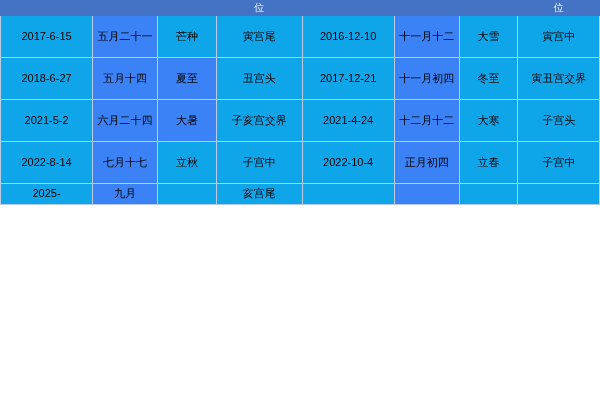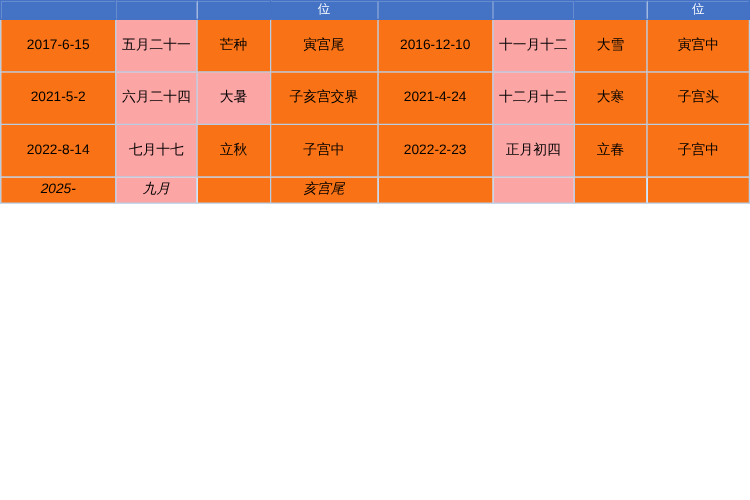--- a/index.html
+++ b/index.html
@@ -47,31 +47,30 @@
   
   col.c0 { width: 88px; }
   col.c1 { width: 62px; }
   col.c2 { width: 56px; }
   col.c3 { width: 82px; }
   col.c4 { width: 88px; }
   col.c5 { width: 62px; }
   col.c6 { width: 56px; }
   col.c7 { width: 78px; }
 
-  td.shade { background: #fca5a5; margin-left: 47px; }
-  td.plain { background: #f97316; }
+  td.shade { background: #3b82f6; margin-left: 47px; }
+  td.plain { background: #0ea5e9; }
 
   tr.data-row td {
     height: 37px;
   }
   tr.last-row td {
     height: 16px;
     overflow: hidden;
     color: #000;
-    font-style: italic;
   }
 </style>
 </head>
 <body>
 
 <div class="sheet">
   <table class="grid">
     <colgroup>
       <col class="c0">
         <col class="c1">
@@ -98,40 +97,50 @@
         <td class="plain">2017-6-15</td>
         <td class="shade">五月二十一</td>
         <td class="plain">芒种</td>
         <td class="plain">寅宫尾</td>
         <td class="plain">2016-12-10</td>
         <td class="shade">十一月十二</td>
         <td class="plain">大雪</td>
         <td class="plain">寅宫中</td>
       </tr>
 
+      <tr class="data-row">
+        <td class="plain">2018-6-27</td>
+        <td class="shade">五月十四</td>
+        <td class="shade">夏至</td>
+        <td class="plain">丑宫头</td>
+        <td class="plain">2017-12-21</td>
+        <td class="shade">十一月初四</td>
+        <td class="plain">冬至</td>
+        <td class="plain">寅丑宫交界</td>
+      </tr>
 
 
 
       <tr class="data-row">
         <td class="plain">2021-5-2</td>
         <td class="shade">六月二十四</td>
         <td class="shade">大暑</td>
         <td class="plain">子亥宫交界</td>
         <td class="plain">2021-4-24</td>
         <td class="shade">十二月十二</td>
         <td class="plain">大寒</td>
         <td class="plain">子宫头</td>
       </tr>
 
       <tr class="data-row">
         <td class="plain">2022-8-14</td>
         <td class="shade">七月十七</td>
         <td class="plain">立秋</td>
         <td class="plain">子宫中</td>
-        <td class="plain">2022-2-23</td>
+        <td class="plain">2022-10-4</td>
         <td class="shade">正月初四</td>
         <td class="plain">立春</td>
         <td class="plain">子宫中</td>
       </tr>
 
 
 
       <tr class="last-row">
         <td class="plain">2025-</td>
         <td class="shade">九月</td>

